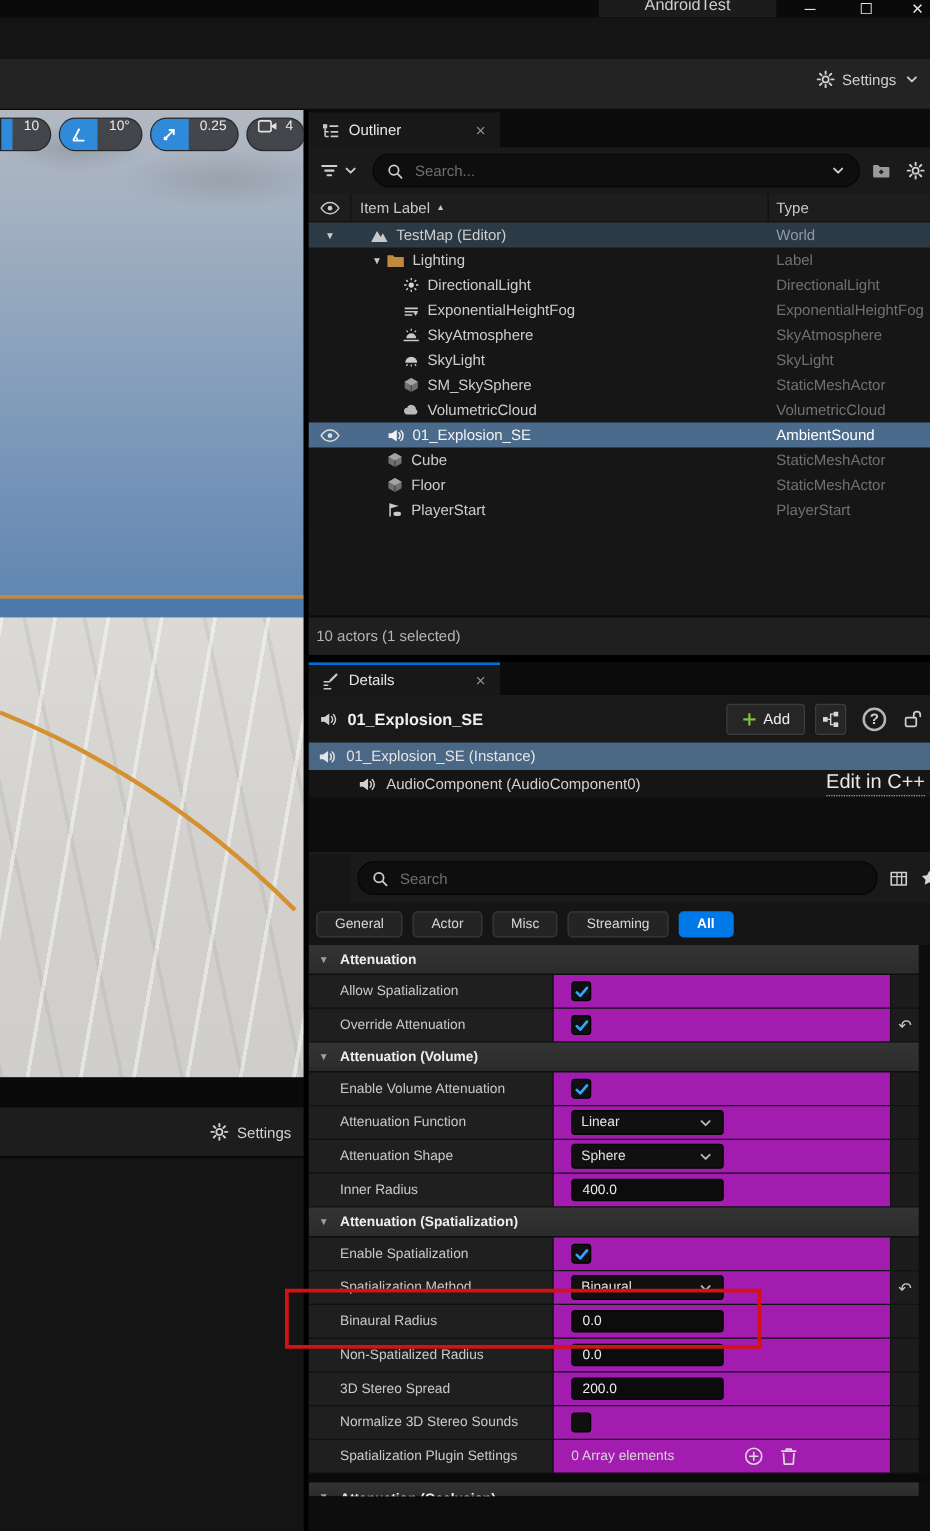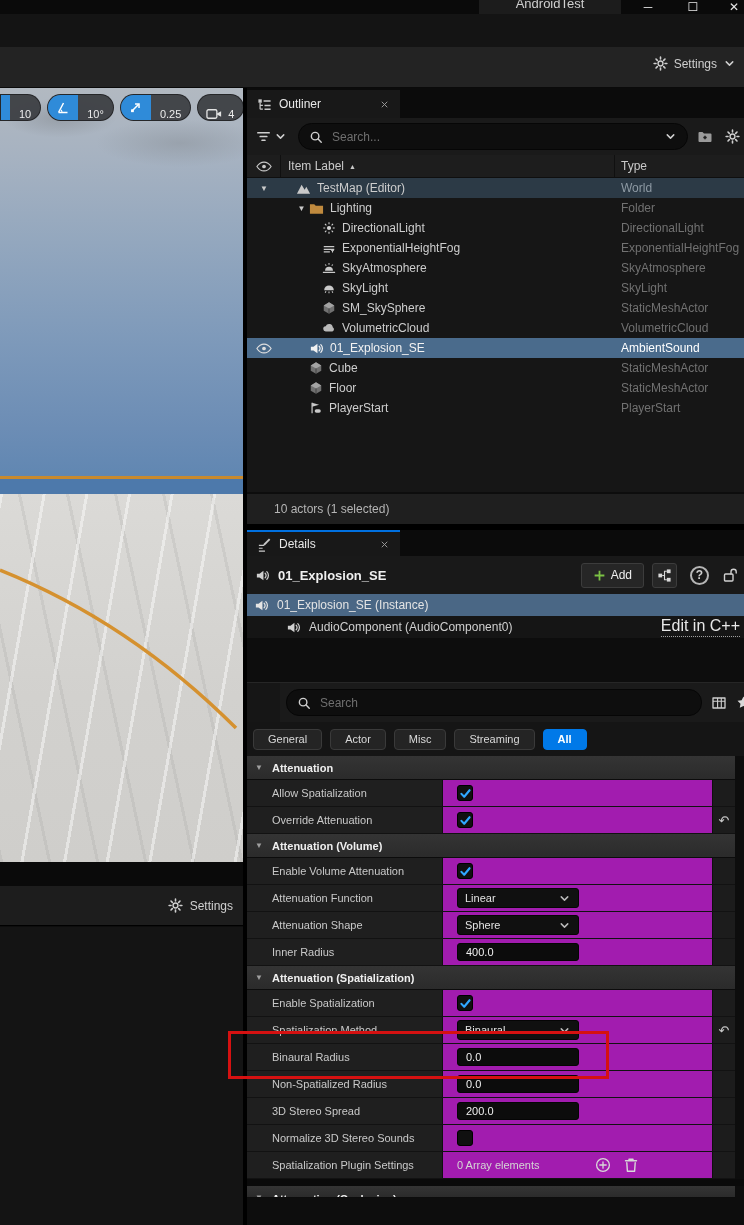--- a/index.html
+++ b/index.html
@@ -24,21 +24,21 @@
     radial-gradient(120px 34px at 180px 55px, rgba(130,136,142,.4), rgba(130,136,142,0) 70%),
     linear-gradient(180deg,#b2b9c1 0%,#a6b2c1 9%,#93a7be 20%,#7d99ba 33%,#6c8db5 44%,#6187b2 50%);}
   .horizon{position:absolute;left:0;top:388px;width:100%;height:3px;background:#c98a2e;}
   .seaband{position:absolute;left:0;top:391px;width:100%;height:15px;background:#4d79ab;}
   .floor{position:absolute;left:0;top:406px;width:100%;height:368px;background:
     repeating-linear-gradient(100deg, rgba(255,255,255,.45) 0 3px, rgba(255,255,255,0) 3px 42px),
     repeating-linear-gradient(78deg, rgba(150,150,148,.18) 0 3px, rgba(0,0,0,0) 3px 47px),
     linear-gradient(180deg,#dbdad7 0%,#d2d1ce 55%,#cfcecb 100%);}
   .splinesvg{position:absolute;left:0;top:406px;}
   .vp-toolbar{position:absolute;left:0;top:6px;height:27px;display:flex;align-items:center;gap:6px;}
-  .pill{height:27px;background:rgba(58,60,64,.92);border:1px solid rgba(15,15,15,.55);border-radius:14px;display:flex;align-items:flex-end;overflow:hidden;color:#ececec;font-size:11px;}
+  .pill{height:27px;background:rgba(58,60,64,.92);border:1px solid rgba(15,15,15,.55);border-radius:14px;display:flex;align-items:flex-start;overflow:hidden;color:#ececec;font-size:11px;}
   .pill .bluepart{background:#2f8bd9;height:100%;display:flex;align-items:center;justify-content:center;}
   .pill .txt{padding:0 9px;}
   .vp-bottom-strip{position:absolute;left:0;top:862px;width:243px;height:24px;background:#0a0a0a;}
   .vp-settingsbar{position:absolute;left:0;top:886px;width:243px;height:40px;background:#1d1d1d;border-bottom:1px solid #000;}
   .vp-settingsbar .inner{position:absolute;right:10px;top:0;height:100%;display:flex;align-items:center;gap:7px;color:#d0d0d0;font-size:12px;}
   .left-rest{position:absolute;left:0;top:927px;width:243px;height:298px;background:#141414;}
   .gutter{position:absolute;left:243px;top:88px;width:4px;height:1137px;background:#000;}
 
   
   .right{position:absolute;left:247px;top:88px;width:497px;height:1137px;background:#161616;}
@@ -61,21 +61,21 @@
   .orow.focusrow{background:#2c3a46;}
   .orow.sel{background:#4a6b8c;color:#f2f2f2;}
   .oeye{width:34px;display:flex;justify-content:center;align-items:center;color:#dfdfdf;}
   .olab{flex:1;display:flex;align-items:center;overflow:hidden;white-space:nowrap;}
   .exp{width:15px;font-size:8px;color:#c9c9c9;display:inline-flex;justify-content:center;flex:none;}
   .olab .ic{margin-right:6px;}
   .otype{width:129px;padding-left:6px;color:#717171;overflow:hidden;white-space:nowrap;flex:none;}
   .orow.sel .otype{color:#ffffff;}
   .orow.focusrow .otype{color:#8e9aa4;}
   .ol-fill{position:absolute;left:0;top:330px;width:497px;height:72px;background:#161616;}
-  .ol-status{position:absolute;left:0;top:404px;width:497px;height:32px;background:#1f1f1f;display:flex;align-items:center;padding-left:27px;font-size:12px;color:#b5b5b5;border-top:2px solid #0d0d0d;}
+  .ol-status{position:absolute;left:0;top:404px;width:497px;height:32px;background:#1f1f1f;display:flex;align-items:center;padding-left:6px;font-size:12px;color:#b5b5b5;border-top:2px solid #0d0d0d;}
   .panel-gap{position:absolute;left:0;top:436px;width:497px;height:6px;background:#000;}
 
   
   .d-header{position:absolute;left:0;top:468px;width:497px;height:38px;background:#191919;display:flex;align-items:center;padding:0 6px 0 8px;}
   .d-title{font-size:13px;font-weight:bold;color:#f0f0f0;margin-left:8px;}
   .addbtn{margin-left:auto;height:25px;background:#262626;border:1px solid #3c3c3c;border-radius:3px;display:flex;align-items:center;gap:5px;padding:0 11px;font-size:12px;color:#efefef;}
   .sqbtn{width:25px;height:25px;background:#262626;border:1px solid #3c3c3c;border-radius:3px;display:flex;align-items:center;justify-content:center;margin-left:8px;}
   .helpbtn{width:19px;height:19px;border:2px solid #b5b5b5;border-radius:50%;color:#cfcfcf;font-size:12px;font-weight:bold;display:flex;align-items:center;justify-content:center;margin-left:13px;}
   .lockbtn{margin-left:13px;}
   .ctree{position:absolute;left:0;top:506px;width:497px;height:89px;background:#0d0d0d;border-bottom:1px solid #262626;}
@@ -302,21 +302,21 @@
     <div class="oeye"></div>
     <div class="olab" style="padding-left:13px">
             <span class="exp">▼</span>
             <span class="ic">
               <svg width="15" height="15" viewBox="0 0 16 16">
                 <path d="M1 3.5h4.6L7.2 5H15v8.5H1z" fill="#c08a3e"></path>
               </svg>
             </span>
       <span>Lighting</span>
           </div>
-    <div class="otype">Folder</div>
+    <div class="otype">Label</div>
   </div>
         <div class="orow">
     <div class="oeye"></div>
     <div class="olab" style="padding-left:26px">
             <span class="exp"></span>
             <span class="ic">
               <svg width="14" height="14" viewBox="0 0 16 16">
                 <circle cx="8" cy="8" r="2.4" fill="#d5d5d5"></circle>
                 <g stroke="#d5d5d5" stroke-width="1.2">
                   <path d="M8 1.5v2.2M8 12.3v2.2M1.5 8h2.2M12.3 8h2.2M3.4 3.4L5 5M11 11l1.6 1.6M12.6 3.4L11 5M5 11l-1.6 1.6"></path>

